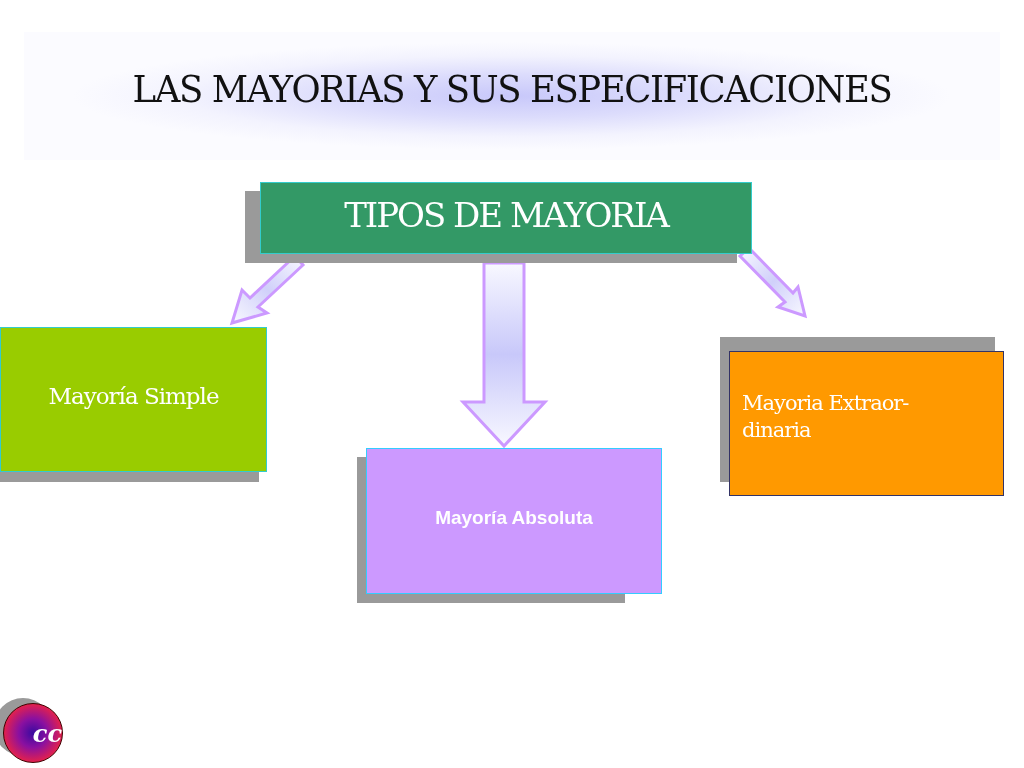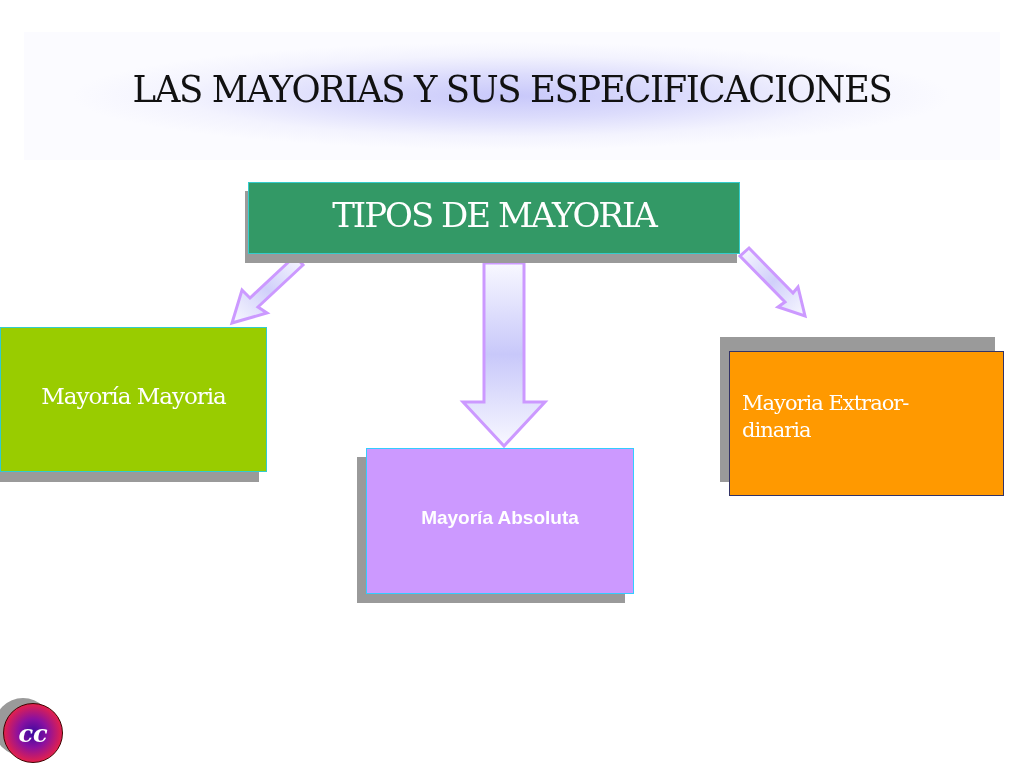--- a/index.html
+++ b/index.html
@@ -20,54 +20,54 @@
     }
     .shadow {
       position: absolute; background: #9a9a9a;
     }
     .box {
       position: absolute; box-sizing: border-box;
       display: flex; align-items: center;
       color: #ffffff;
     }
     .box-root {
-      left: 248px; top: 182px; width: 492px; height: 72px;
+      left: 260px; top: 182px; width: 492px; height: 72px;
       background: #339966; border: 1px solid #33cccc;
       justify-content: center;
       font-family: "DejaVu Serif", serif; font-size: 34px; letter-spacing: -2px;
       color: #ffffff; padding-bottom: 6px;
     }
     .box-simple {
       left: 0px; top: 327px; width: 267px; height: 145px;
       background: #99cc00; border: 1px solid #33cccc;
       justify-content: center;
       font-family: "DejaVu Serif", serif; font-size: 23px; letter-spacing: -1px;
       padding-bottom: 8px;
     }
     .box-absoluta {
-      left: 366px; top: 448px; width: 268px; height: 146px;
+      left: 366px; top: 448px; width: 296px; height: 146px;
       background: #cc99ff; border: 1px solid #33ccff;
       justify-content: center;
       font-family: "Liberation Sans", sans-serif; font-weight: bold; font-size: 19px;
       padding-bottom: 6px;
     }
     .box-extra {
       left: 729px; top: 327px; width: 275px; height: 145px;
       background: #ff9900; border: 1px solid #333366;
       align-items: flex-start;
       font-family: "DejaVu Serif", serif; font-size: 21px; letter-spacing: -1px;
       line-height: 27px; padding: 38px 40px 0 12px; margin-top: 24px;
     }
     .arrows { position: absolute; left: 0; top: 0; width: 1024px; height: 768px; pointer-events: none; }
     .logo {
       position: absolute; left: 3px; top: 703px; width: 60px; height: 60px;
       border-radius: 50%;
       background: radial-gradient(circle at 50% 50%, #3a0aa0 0%, #8a10a0 35%, #e02050 70%, #ff3000 100%);
       border: 1px solid #400000;
-      display: flex; align-items: center; justify-content: center;
+      display: flex; align-items: center; justify-content: flex-end;
       color: #ffffff; font-family: "DejaVu Serif", serif; font-style: italic; font-weight: bold;
       font-size: 24px; box-sizing: border-box;
     }
     .logo-shadow {
       position: absolute; left: -6px; top: 698px; width: 58px; height: 58px; border-radius: 50%;
       background: #9a9a9a;
     }
   </style>
 </head>
 <body>
@@ -101,21 +101,21 @@
   <polygon points="749,248 740,256 785,302 778,307 805,316 798,287 793,293" fill="url(#shaftGradR)" stroke="#cc99ff" stroke-width="3"></polygon>
 </svg>
 
 <div class="shadow" style="left:245px; top:191px; width:492px; height:72px;"></div>
 <div class="box box-root">
   <span>TIPOS DE MAYORIA</span>
 </div>
 
 <div class="shadow" style="left:-8px; top:337px; width:267px; height:145px;"></div>
 <div class="box box-simple">
-  <span>Mayoría Mayoria</span>
+  <span>Mayoría Simple</span>
 </div>
 
 <div class="shadow" style="left:357px; top:457px; width:268px; height:146px;"></div>
 <div class="box box-absoluta">
   <span>Mayoría Absoluta</span>
 </div>
 
 <div class="shadow" style="left:720px; top:337px; width:275px; height:145px;"></div>
 <div class="box box-extra">
   <span>Mayoria Extraor-dinaria</span>

